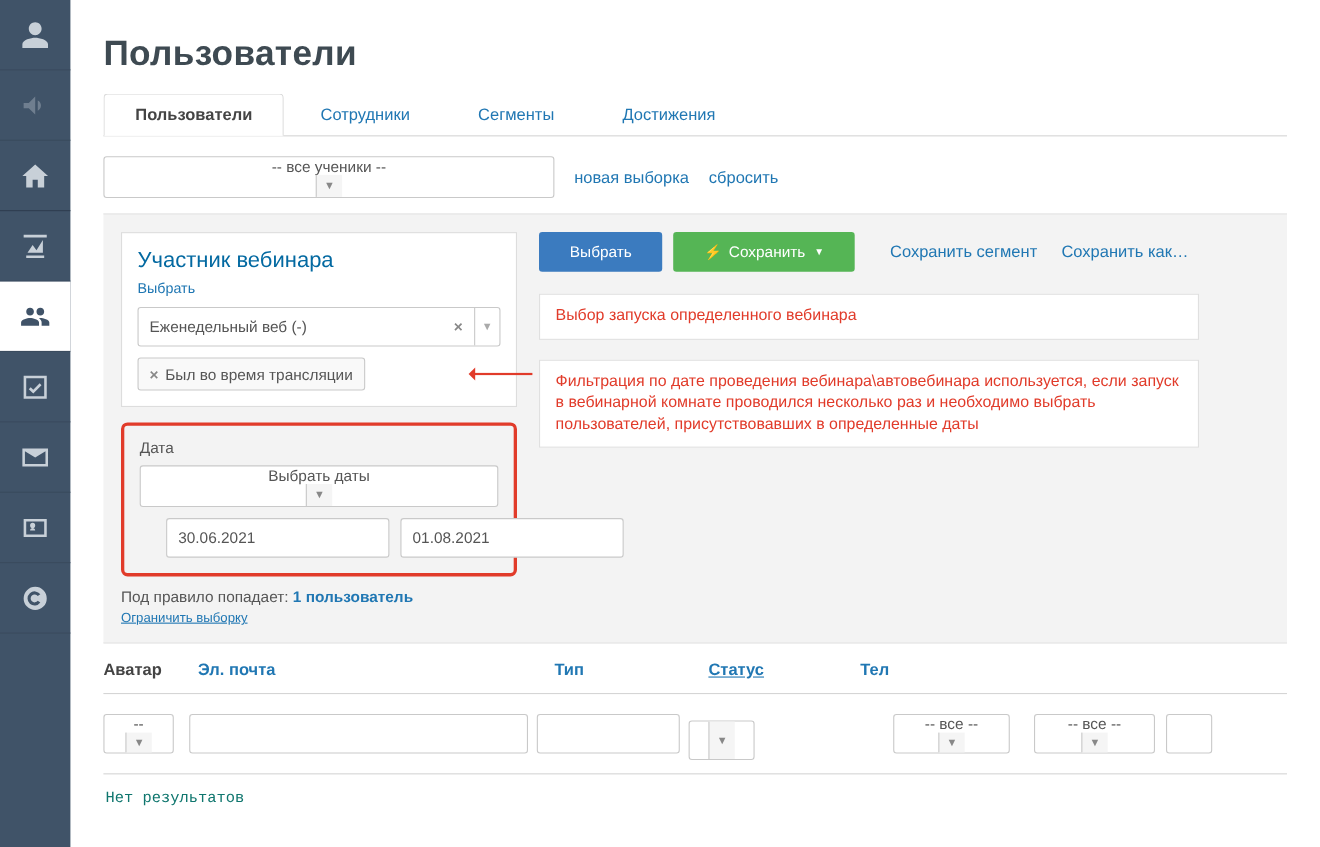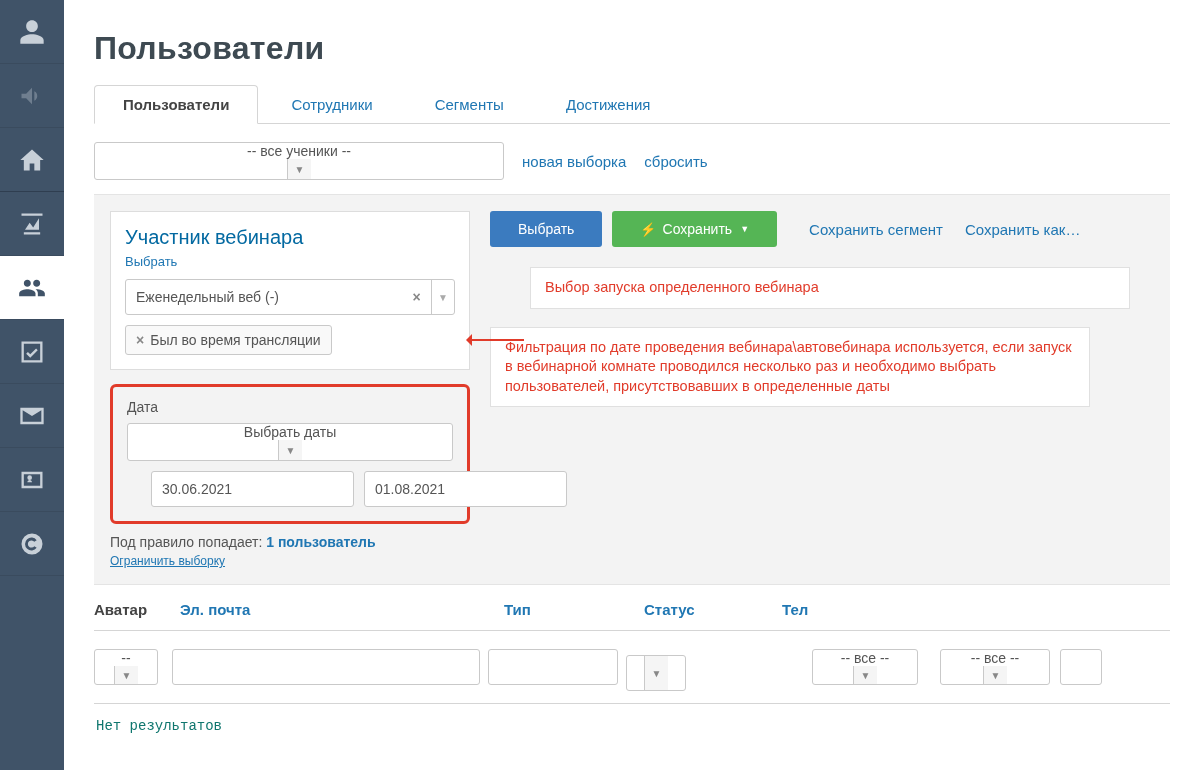--- a/index.html
+++ b/index.html
@@ -115,21 +115,21 @@
 
   
   .table-wrap { margin-top: 4px; }
   .thead { display: flex; align-items: flex-start; padding: 12px 0; border-bottom: 1px solid #d5d5d5; }
   .th { font-weight: 700; color: #2077b3; font-size: 15px; cursor: pointer; }
   .th.plain { color: #444; cursor: default; }
   .col-avatar { width: 86px; }
   .col-name   { width: 330px; }
   .col-email  { width: 324px; }
   .col-type   { width: 140px; }
-  .col-status { width: 138px; }
+  .col-status { width: 138px; text-decoration: underline; }
   .col-tel    { flex: 1; }
 
   .filters-row { display: flex; align-items: center; padding: 12px 0; border-bottom: 1px solid #d5d5d5; gap: 0; }
   .small-select { height: 36px; }
   .small-select.av { width: 64px; }
   .small-select.type { width: 106px; }
   .small-select.status { width: 110px; }
   .text-input {
     height: 36px; border: 1px solid #c9c9c9; border-radius: 3px; padding: 0 10px; font-size: 14px;
   }
@@ -263,21 +263,21 @@
               <span class="bolt">⚡</span>
               <span>Сохранить</span>
               <span class="btn-caret">▼</span>
             </button>
             <div class="action-links">
               <a class="link">Сохранить сегмент</a>
               <a class="link">Сохранить как…</a>
             </div>
           </div>
 
-          <div style="position:relative;margin-left:40px;">
+          <div style="position:relative;">
             <div class="annot-box">Выбор запуска определенного вебинара</div>
             <div class="arrow arrow-1"></div>
           </div>
           <div class="annot-box" style="margin-top:18px;">Фильтрация по дате проведения вебинара\автовебинара используется, если запуск в вебинарной комнате проводился несколько раз и необходимо выбрать пользователей, присутствовавших в определенные даты</div>
         </div>
       </div>
     </div>
 
     <div class="table-wrap">
       <div class="thead">

